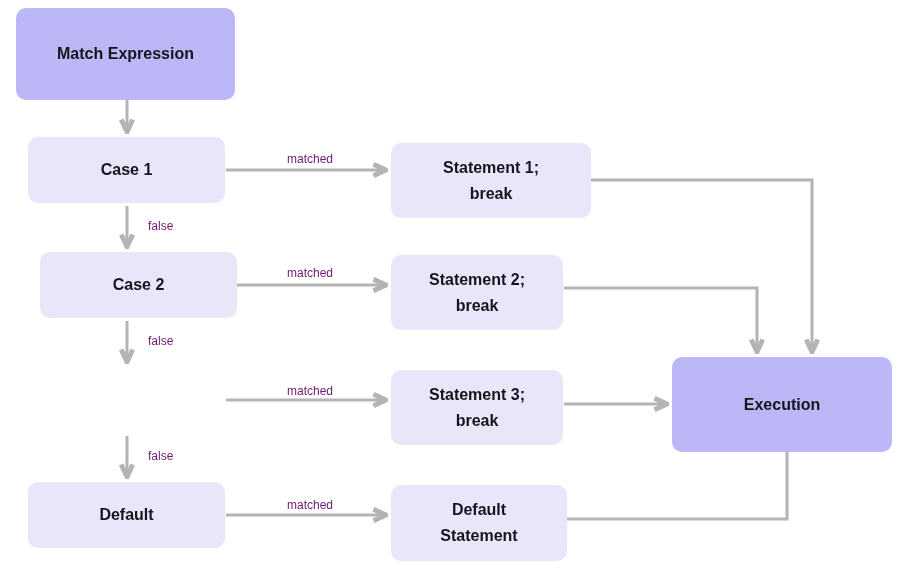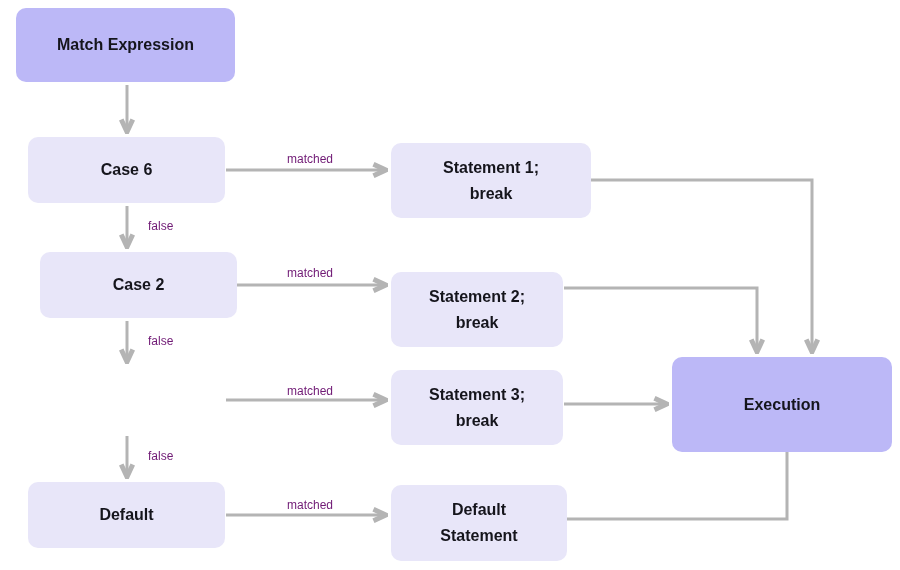--- a/index.html
+++ b/index.html
@@ -75,33 +75,33 @@
     <path d="M226,285 L385,285" marker-end="url(#chev)"></path>
     <path d="M226,400 L385,400" marker-end="url(#chev)"></path>
     <path d="M226,515 L385,515" marker-end="url(#chev)"></path>
 
     <path d="M564,180 L812,180 L812,351" marker-end="url(#chev)"></path>
     <path d="M564,288 L757,288 L757,351" marker-end="url(#chev)"></path>
     <path d="M564,404 L666,404" marker-end="url(#chev)"></path>
     <path d="M567,519 L787,519 L787,438" marker-end="url(#chev)"></path>
   </svg>
 
-  <div class="node node--primary" style="left:16px; top:8px; width:219px; height:74px;">Match Expression</div>
+  <div class="node node--primary" style="left:16px; top:8px; width:219px; height:92px;">Match Expression</div>
 
-  <div class="node node--light" style="left:28px; top:137px; width:197px; height:66px;">Case 6</div>
+  <div class="node node--light" style="left:28px; top:137px; width:197px; height:66px;">Case 1</div>
 
   <div class="node node--light" style="left:28px; top:252px; width:197px; height:66px;margin-left:12px;">Case 2</div>
 
 
   <div class="node node--light" style="left:28px; top:482px; width:197px; height:66px;">Default</div>
 
   <div class="node node--light" style="left:391px; top:143px; width:200px; height:75px;">Statement 1;
 break</div>
 
-  <div class="node node--light" style="left:391px; top:272px; width:172px; height:75px;">Statement 2;
+  <div class="node node--light" style="left:391px; top:255px; width:172px; height:75px;">Statement 2;
 break</div>
 
   <div class="node node--light" style="left:391px; top:370px; width:172px; height:75px;">Statement 3;
 break</div>
 
   <div class="node node--light" style="left:391px; top:485px; width:176px; height:76px;">Default
 Statement</div>
 
   <div class="node node--primary" style="left:672px; top:357px; width:220px; height:95px;">Execution</div>
 

